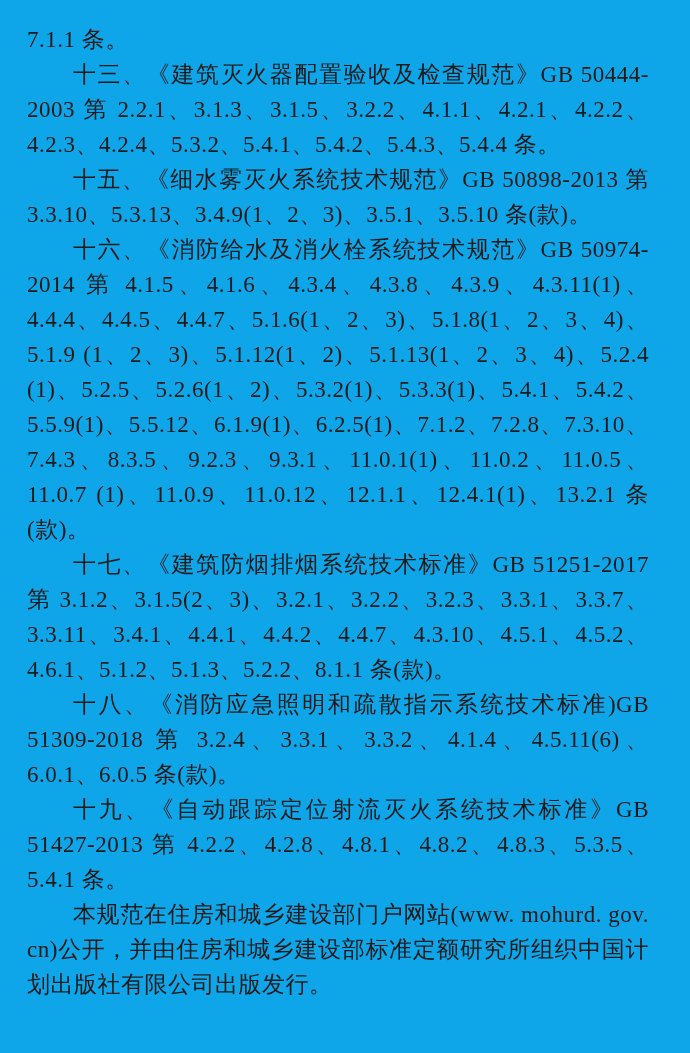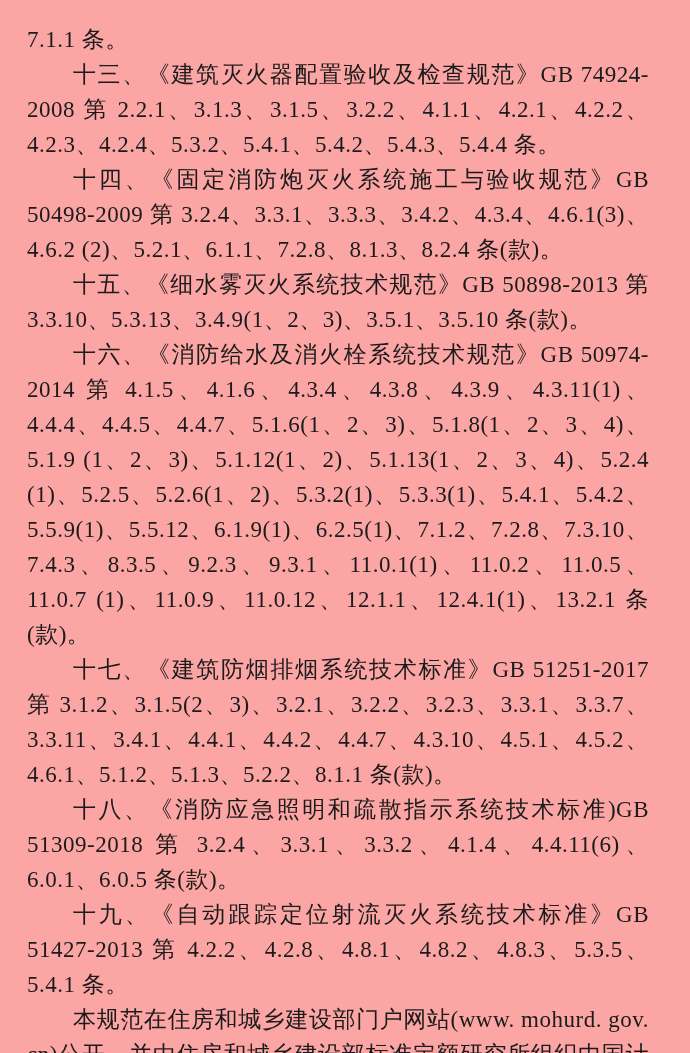--- a/index.html
+++ b/index.html
@@ -5,21 +5,21 @@
   html, body {
     margin: 0;
     padding: 0;
     background: #ffffff;
   }
   .page {
     position: relative;
     width: 690px;
     height: 1053px;
     box-sizing: border-box;
-    background: #fca5a5;
+    background: #0ea5e9;
     padding: 22px 41px 0 27px;
     overflow: hidden;
     font-family: "Liberation Serif", "DejaVu Serif", serif;
     color: #1b1b1b;
     font-size: 23px;
     line-height: 35px;
   }
   .page p {
     margin: 0;
     text-align: justify;
@@ -31,29 +31,28 @@
   .continuation {
     text-indent: 0;
   }
 </style>
 </head>
 <body>
 
 <div class="page">
   <p class="continuation">7.1.1 条。</p>
 
-  <p class="body-para">十三、《建筑灭火器配置验收及检查规范》GB 74924-2008 第 2.2.1、3.1.3、3.1.5、3.2.2、4.1.1、4.2.1、4.2.2、4.2.3、4.2.4、5.3.2、5.4.1、5.4.2、5.4.3、5.4.4 条。</p>
+  <p class="body-para">十三、《建筑灭火器配置验收及检查规范》GB 50444-2003 第 2.2.1、3.1.3、3.1.5、3.2.2、4.1.1、4.2.1、4.2.2、4.2.3、4.2.4、5.3.2、5.4.1、5.4.2、5.4.3、5.4.4 条。</p>
 
-  <p class="body-para">十四、《固定消防炮灭火系统施工与验收规范》GB 50498-2009 第 3.2.4、3.3.1、3.3.3、3.4.2、4.3.4、4.6.1(3)、4.6.2 (2)、5.2.1、6.1.1、7.2.8、8.1.3、8.2.4 条(款)。</p>
 
   <p class="body-para">十五、《细水雾灭火系统技术规范》GB 50898-2013 第 3.3.10、5.3.13、3.4.9(1、2、3)、3.5.1、3.5.10 条(款)。</p>
 
   <p class="body-para">十六、《消防给水及消火栓系统技术规范》GB 50974-2014 第 4.1.5、4.1.6、4.3.4、4.3.8、4.3.9、4.3.11(1)、4.4.4、4.4.5、4.4.7、5.1.6(1、2、3)、5.1.8(1、2、3、4)、5.1.9 (1、2、3)、5.1.12(1、2)、5.1.13(1、2、3、4)、5.2.4 (1)、5.2.5、5.2.6(1、2)、5.3.2(1)、5.3.3(1)、5.4.1、5.4.2、5.5.9(1)、5.5.12、6.1.9(1)、6.2.5(1)、7.1.2、7.2.8、7.3.10、7.4.3、8.3.5、9.2.3、9.3.1、11.0.1(1)、11.0.2、11.0.5、11.0.7 (1)、11.0.9、11.0.12、12.1.1、12.4.1(1)、13.2.1 条(款)。</p>
 
   <p class="body-para">十七、《建筑防烟排烟系统技术标准》GB 51251-2017 第 3.1.2、3.1.5(2、3)、3.2.1、3.2.2、3.2.3、3.3.1、3.3.7、3.3.11、3.4.1、4.4.1、4.4.2、4.4.7、4.3.10、4.5.1、4.5.2、4.6.1、5.1.2、5.1.3、5.2.2、8.1.1 条(款)。</p>
 
-  <p class="body-para">十八、《消防应急照明和疏散指示系统技术标准)GB 51309-2018 第 3.2.4、3.3.1、3.3.2、4.1.4、4.4.11(6)、6.0.1、6.0.5 条(款)。</p>
+  <p class="body-para">十八、《消防应急照明和疏散指示系统技术标准)GB 51309-2018 第 3.2.4、3.3.1、3.3.2、4.1.4、4.5.11(6)、6.0.1、6.0.5 条(款)。</p>
 
   <p class="body-para">十九、《自动跟踪定位射流灭火系统技术标准》GB 51427-2013 第 4.2.2、4.2.8、4.8.1、4.8.2、4.8.3、5.3.5、5.4.1 条。</p>
 
   <p class="body-para">本规范在住房和城乡建设部门户网站(www. mohurd. gov. cn)公开，并由住房和城乡建设部标准定额研究所组织中国计划出版社有限公司出版发行。</p>
 
 </div>
 
 </body></html>

